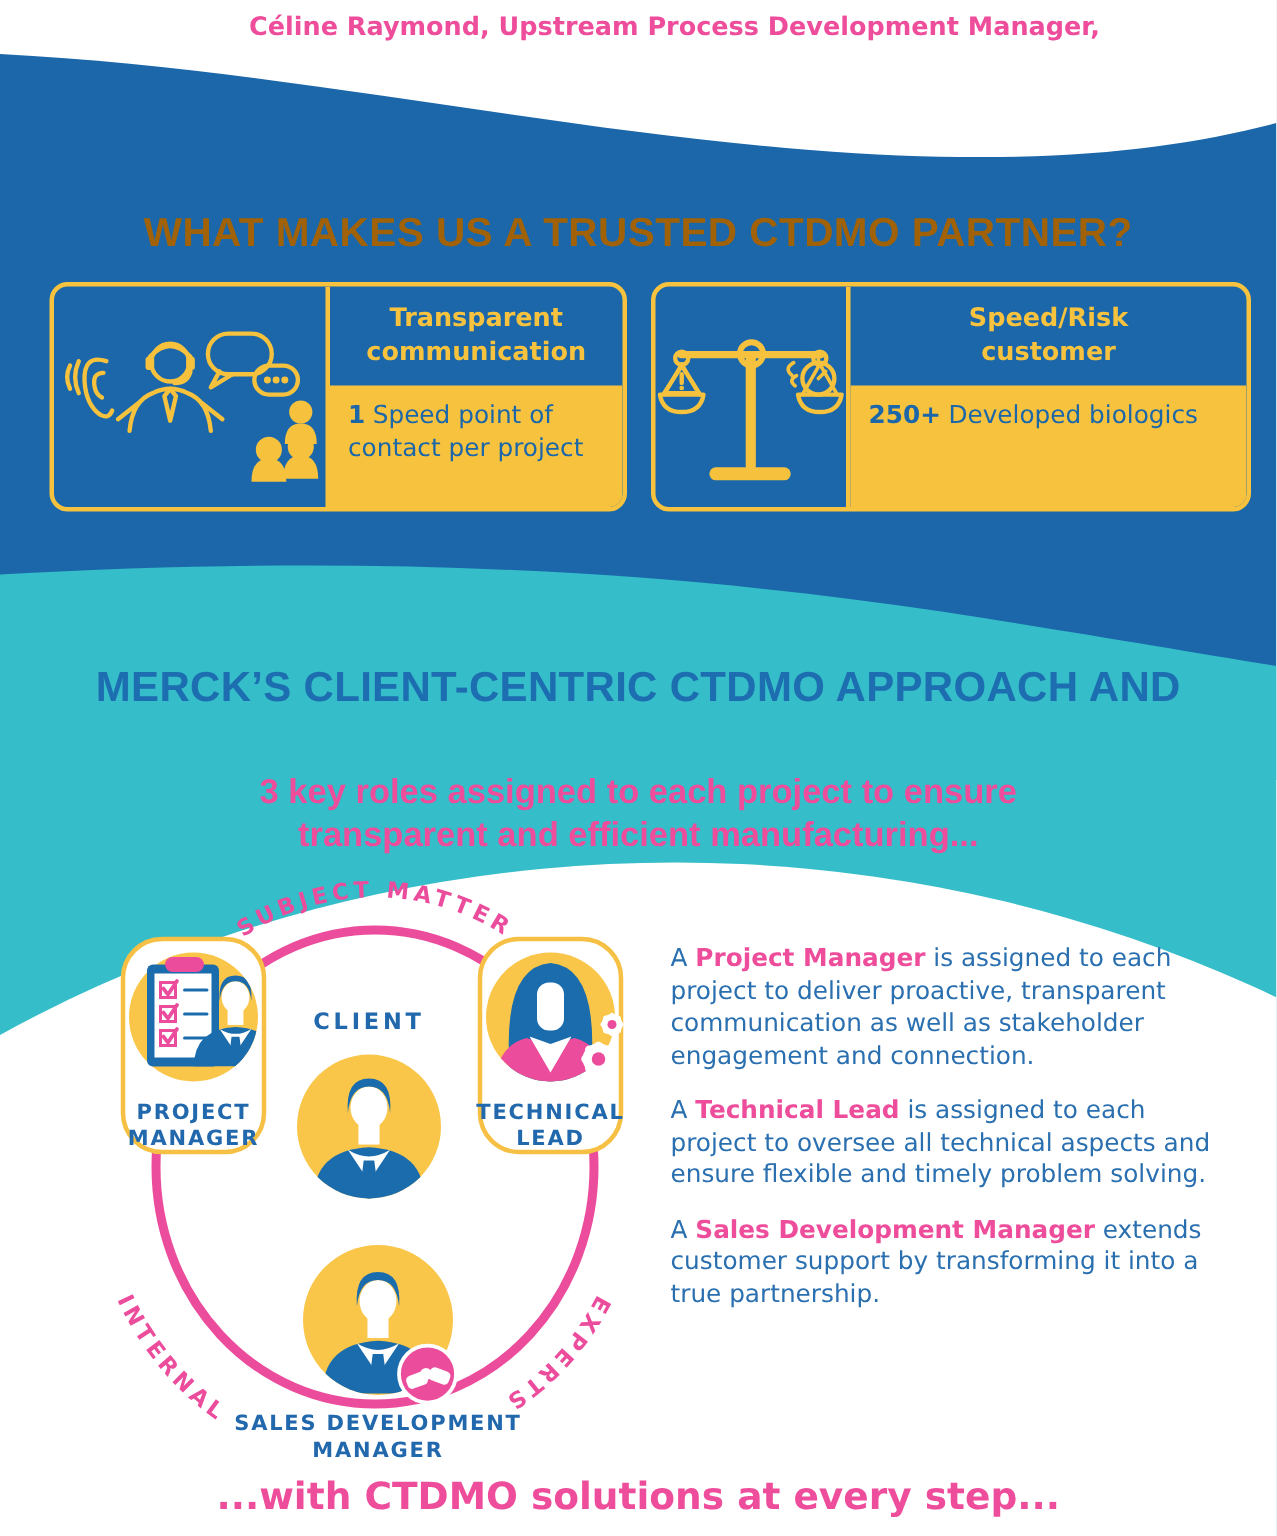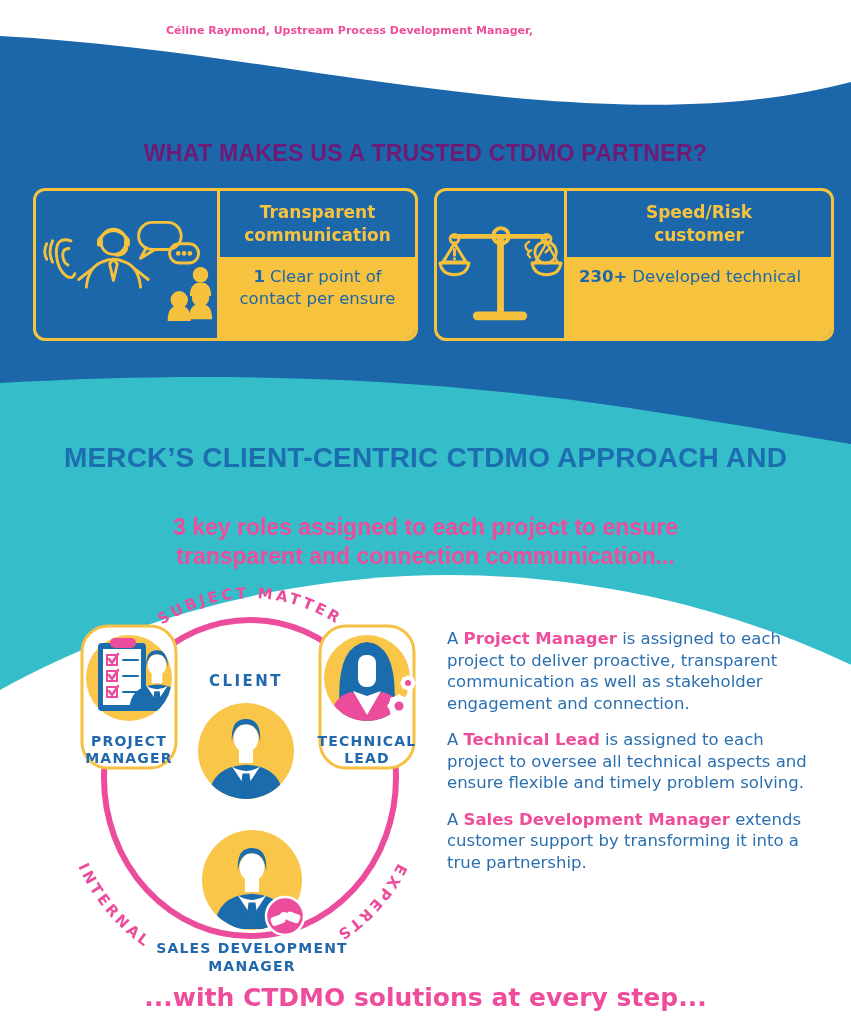--- a/index.html
+++ b/index.html
@@ -3,29 +3,29 @@
 <meta charset="utf-8">
 <style>
   html,body{margin:0;padding:0;background:#e9e9e9;}
   #page{position:relative;width:851px;height:1024px;background:#fff;overflow:hidden;
         font-family:"DejaVu Sans",sans-serif;margin:0 auto;}
   #bg{position:absolute;left:0;top:0;width:851px;height:1024px;}
 
   .abs{position:absolute;}
 
   
-  #attribution{left:166px;top:8px;color:#EE4D9B;font-weight:bold;font-size:11px;line-height:21px;margin-top:12px;}
-
-  
-  #headline1{left:0;top:140px;width:851px;text-align:center;color:#701a75;font-weight:bold;
-             font-size:23px;font-family:"Liberation Sans",sans-serif;letter-spacing:.3px;}
+  #attribution{left:166px;top:8px;color:#EE4D9B;font-weight:bold;font-size:17px;line-height:21px;}
+
+  
+  #headline1{left:0;top:140px;width:851px;text-align:center;color:#a16207;font-weight:bold;
+             font-size:27px;font-family:"Liberation Sans",sans-serif;letter-spacing:.3px;}
 
   .card{position:absolute;top:188px;height:153px;box-sizing:border-box;background:#1B67A9;
         border:3px solid #F7C33F;border-radius:12px;display:flex;overflow:hidden;}
-  #card1{left:33px;width:385px;text-align:center;}
+  #card1{left:33px;width:385px;}
   #card2{left:434px;width:400px;}
   .card-icon{box-sizing:border-box;border-right:3px solid #F7C33F;flex:0 0 auto;
              display:flex;align-items:center;justify-content:center;}
   #card1 .card-icon{width:184px;}
   #card2 .card-icon{width:130px;}
   .card-right{flex:1;display:flex;flex-direction:column;min-width:0;}
   .card-title{height:66px;flex:0 0 auto;display:flex;flex-direction:column;align-items:center;justify-content:center;
               color:#F7C33F;font-weight:bold;font-size:17px;line-height:23px;}
   .card-body{flex:1;background:#F7C33F;color:#1B67A9;font-size:16.5px;line-height:22px;
              padding:9px 12px;box-sizing:border-box;}
@@ -104,21 +104,21 @@
           <path d="M156,130 Q156,114 168,114 Q180,114 180,130 Z"></path>
         </g>
       </svg>
     </div>
     <div class="card-right">
       <div class="card-title">
         <span>Transparent</span>
         <span>communication</span>
       </div>
       <div class="card-body">
-        <div><b>1</b><span>Clear point of contact per ensure</span></div>
+        <div><b>1</b><span>Speed point of contact per project</span></div>
       </div>
     </div>
   </div>
 
   <div id="card2" class="card">
     <div class="card-icon">
       <svg width="126" height="147" viewBox="0 0 130 147" fill="none" stroke="#F6C23E" stroke-width="3" stroke-linecap="round" stroke-linejoin="round">
 
         <rect x="36" y="122" width="56" height="9" rx="4.5" fill="#F6C23E" stroke="none"></rect>
         <rect x="61" y="44" width="7" height="80" rx="3" fill="#F6C23E" stroke="none"></rect>
@@ -146,31 +146,31 @@
         <rect x="107" y="43" width="8" height="4" rx="2" fill="#F6C23E" stroke="none"></rect>
         <path d="M111,61 L116,56" stroke-width="2.5"></path>
       </svg>
     </div>
     <div class="card-right">
       <div class="card-title">
         <span>Speed/Risk</span>
         <span>customer</span>
       </div>
       <div class="card-body">
-        <div><b>230+</b><span>Developed technical</span></div>
+        <div><b>250+</b><span>Developed biologics</span></div>
       </div>
     </div>
   </div>
 
   <div id="headline2" class="abs">
     <div>MERCK’S CLIENT-CENTRIC CTDMO APPROACH AND</div>
   </div>
   <div id="subtitle" class="abs">
     <div>3 key roles assigned to each project to ensure</div>
-    <div>transparent and connection communication...</div>
+    <div>transparent and efficient manufacturing...</div>
   </div>
 
   <svg id="diagram" class="abs" width="410" height="430" viewBox="0 0 410 430">
     <defs>
       <path id="arcTop" d="M54,108 A168,180 0 0 1 350,108"></path>
       <path id="arcRight" d="M362,249 A168,180 0 0 1 259,362"></path>
       <path id="arcLeft" d="M21,258 A192,204 0 0 0 120,376"></path>
       <clipPath id="clipPM">
           <circle cx="81" cy="93" r="43"></circle>
         </clipPath>

